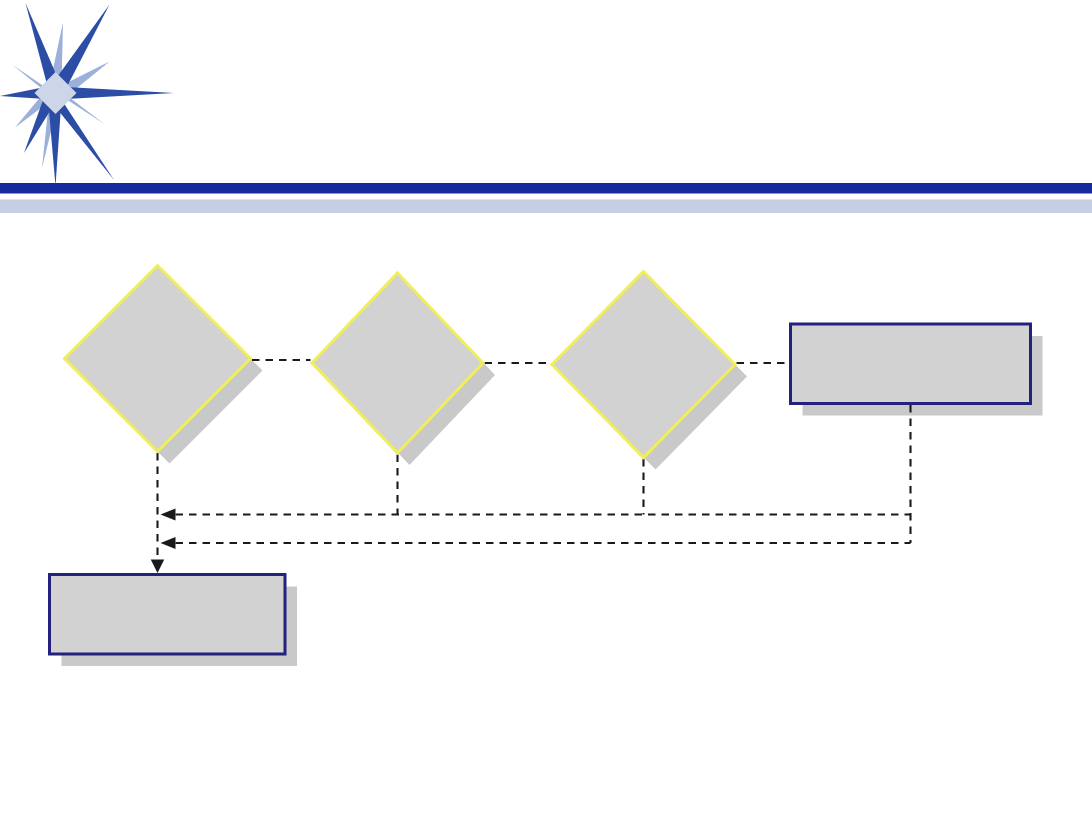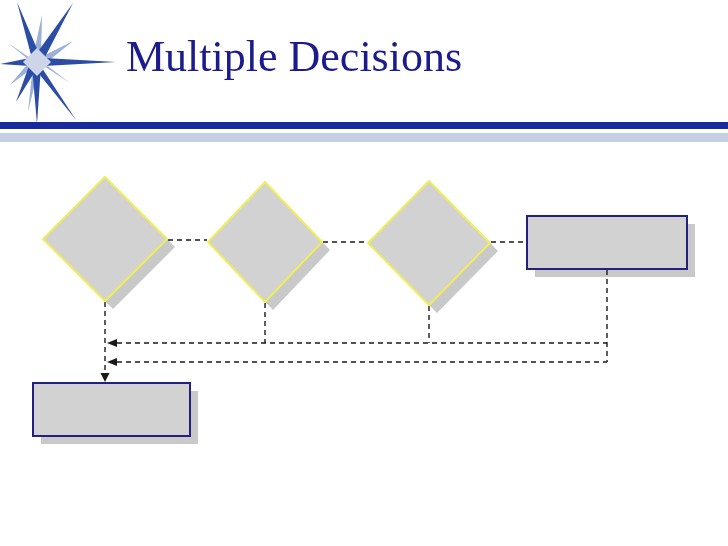--- a/index.html
+++ b/index.html
@@ -96,21 +96,20 @@
       <polygon class="spike-dark" points="116,62 44,58 44,66"></polygon>
       <polygon class="spike-dark" points="0,64 30,58 30,66"></polygon>
       <polygon class="spike-dark" points="76,120 32,65 42,68"></polygon>
       <polygon class="spike-dark" points="16,102 30,63 37,68"></polygon>
       <polygon class="spike-dark" points="37,124 32,66 41,66"></polygon>
 
       <polygon class="star-core" points="37,48 51,62 37,76 23,62"></polygon>
     </g>
   </svg>
 
-  <div class="slide-title">Multiple Decisions</div>
 
   <div class="bar-dark"></div>
   <div class="bar-light"></div>
 
   <svg class="diagram-svg" width="728" height="546" viewBox="0 0 728 546" aria-hidden="true">
 
     <polygon class="shape-shadow" points="113,185 175,247 113,309 51,247"></polygon>
     <polygon class="shape-shadow" points="273,190 330,250 273,310 216,250"></polygon>
     <polygon class="shape-shadow" points="437,189 498,251 437,313 376,251"></polygon>
     <rect class="shape-shadow" x="535" y="224" width="160" height="53"></rect>

